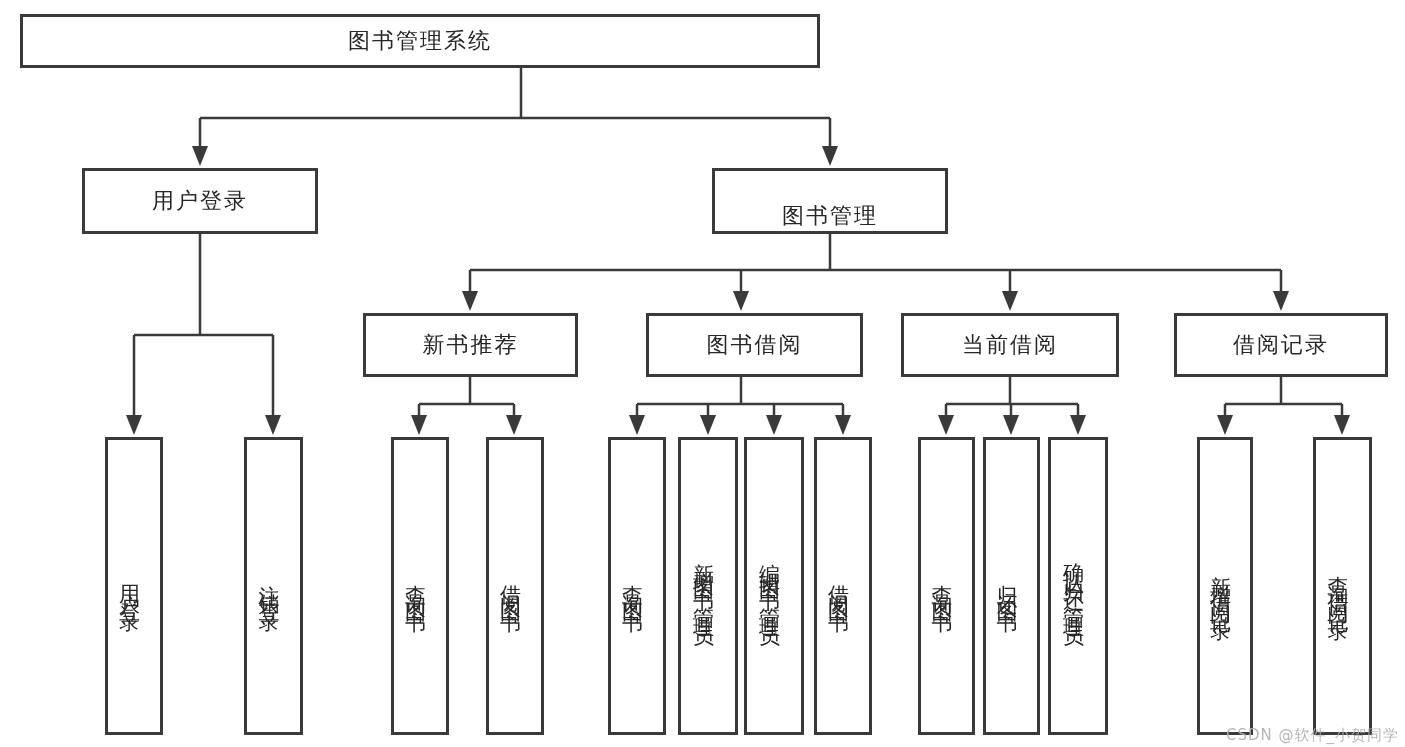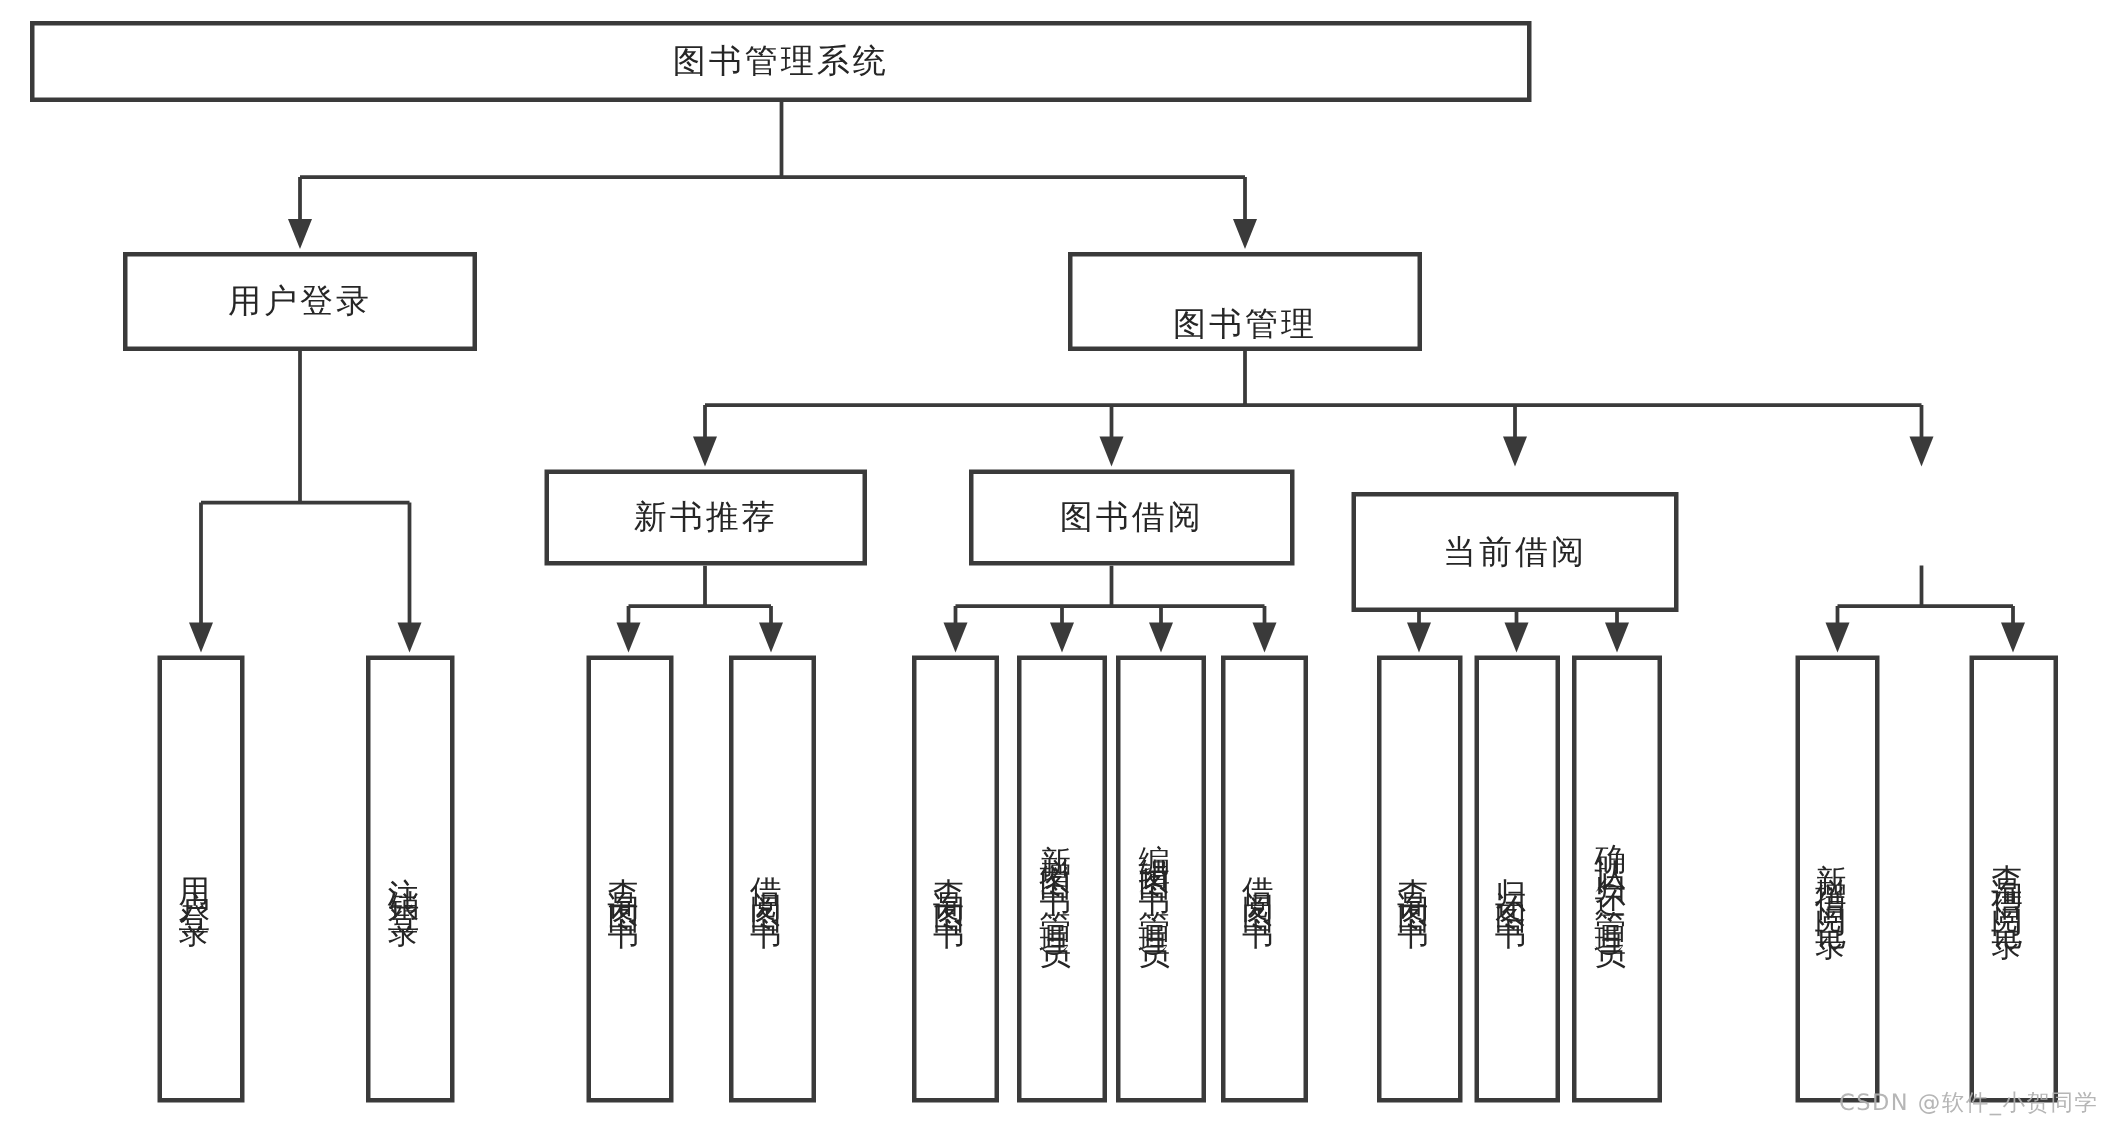--- a/index.html
+++ b/index.html
@@ -81,39 +81,42 @@
     <polygon points="700,415 716,415 708,435"></polygon>
     <polygon points="766,415 782,415 774,435"></polygon>
     <polygon points="835,415 851,415 843,435"></polygon>
     <polygon points="938,415 954,415 946,435"></polygon>
     <polygon points="1003,415 1019,415 1011,435"></polygon>
     <polygon points="1070,415 1086,415 1078,435"></polygon>
     <polygon points="1217,415 1233,415 1225,435"></polygon>
     <polygon points="1334,415 1350,415 1342,435"></polygon>
   </svg>
 
-  <div class="hbox" style="left:20px;top:14px;width:1001px;height:54px;">
+  <div class="hbox" style="left:20px;top:14px;width:800px;height:54px;">
     <span>图书管理系统</span>
   </div>
 
   <div class="hbox" style="left:82px;top:168px;width:236px;height:66px;">
     <span>用户登录</span>
   </div>
   <div class="hbox" style="left:712px;top:168px;width:236px;height:66px;align-items:flex-end;">
     <span>图书管理</span>
   </div>
 
   <div class="hbox" style="left:363px;top:313px;width:215px;height:64px;">
     <span>新书推荐</span>
   </div>
   <div class="hbox" style="left:646px;top:313px;width:217px;height:64px;">
     <span>图书借阅</span>
   </div>
-  <div class="hbox" style="left:901px;top:328px;width:218px;height:80px;">
+  <div class="hbox" style="left:901px;top:313px;width:218px;height:64px;">
     <span>当前借阅</span>
+  </div>
+  <div class="hbox" style="left:1174px;top:313px;width:214px;height:64px;">
+    <span>借阅记录</span>
   </div>
 
   <div class="vbox" style="left:105px;width:58px;">
     <span class="vlabel">用户登录</span>
   </div>
   <div class="vbox" style="left:244px;width:59px;">
     <span class="vlabel">注销登录</span>
   </div>
 
   <div class="vbox" style="left:391px;width:58px;">

